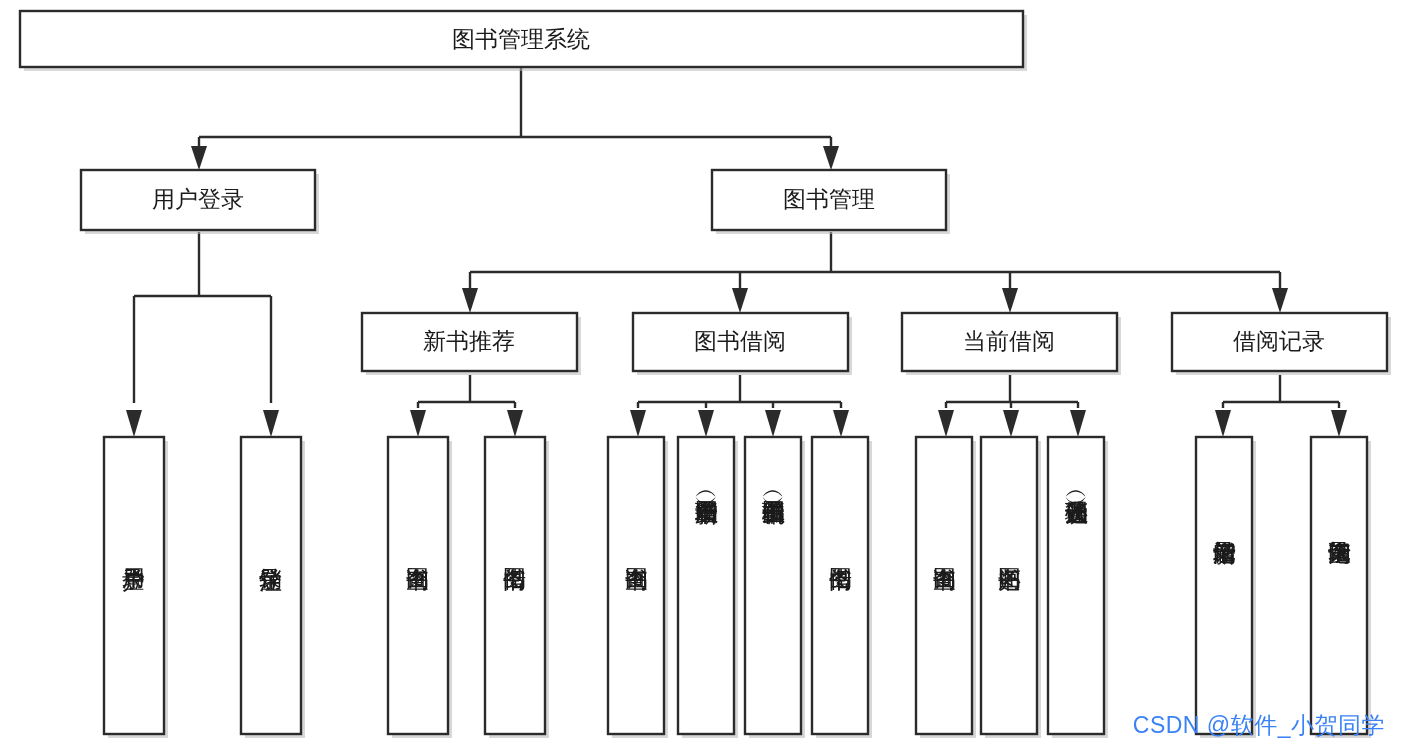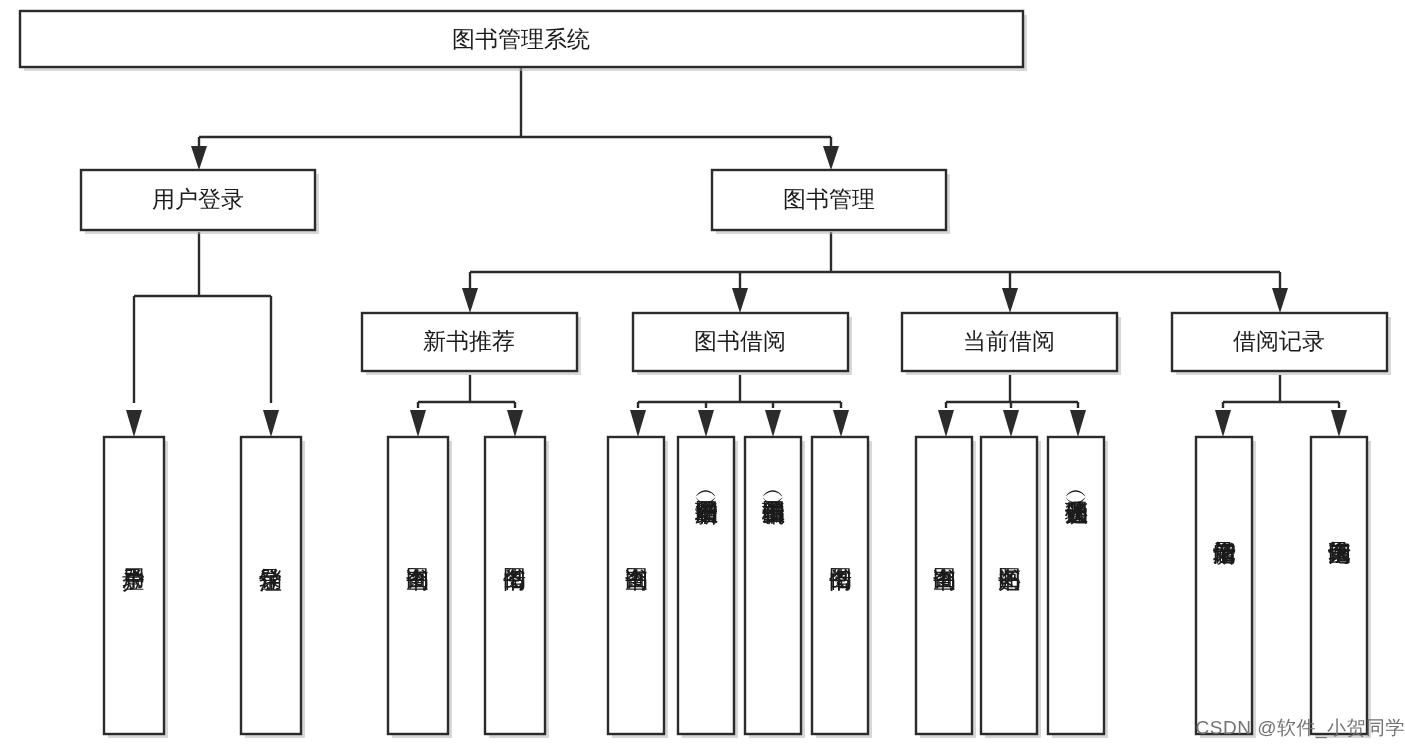--- a/index.html
+++ b/index.html
@@ -53,25 +53,25 @@
     dominant-baseline: middle;
   }
   .node-label-v {
     font-family: "Liberation Sans", "DejaVu Sans", sans-serif;
     font-size: 23px;
     fill: #1b1b1b;
     text-anchor: middle;
   }
   .watermark {
     position: absolute;
-    right: 0;
+    right: 20px;
     bottom: 6px;
     font-family: "Liberation Sans", "DejaVu Sans", sans-serif;
-    font-size: 19px;
-    color: #737373;
+    font-size: 23px;
+    color: #3b82f6;
     letter-spacing: 0.5px;
     white-space: nowrap;
     user-select: none;
   }
 </style>
 </head>
 <body>
 
 <div id="diagram-root">
 

